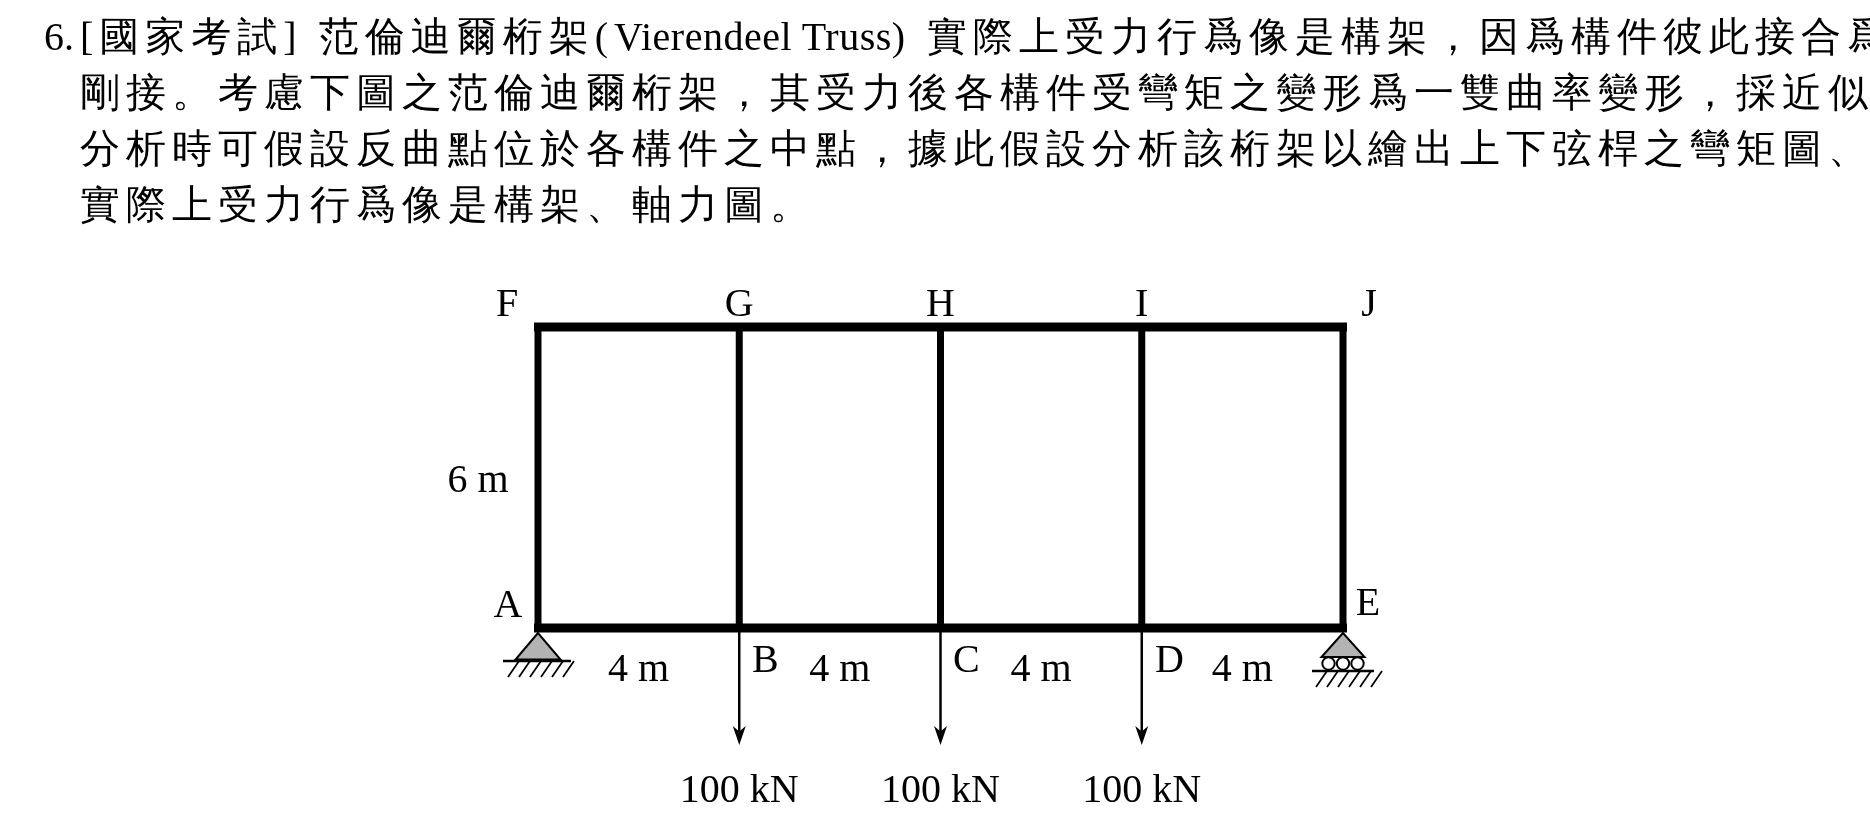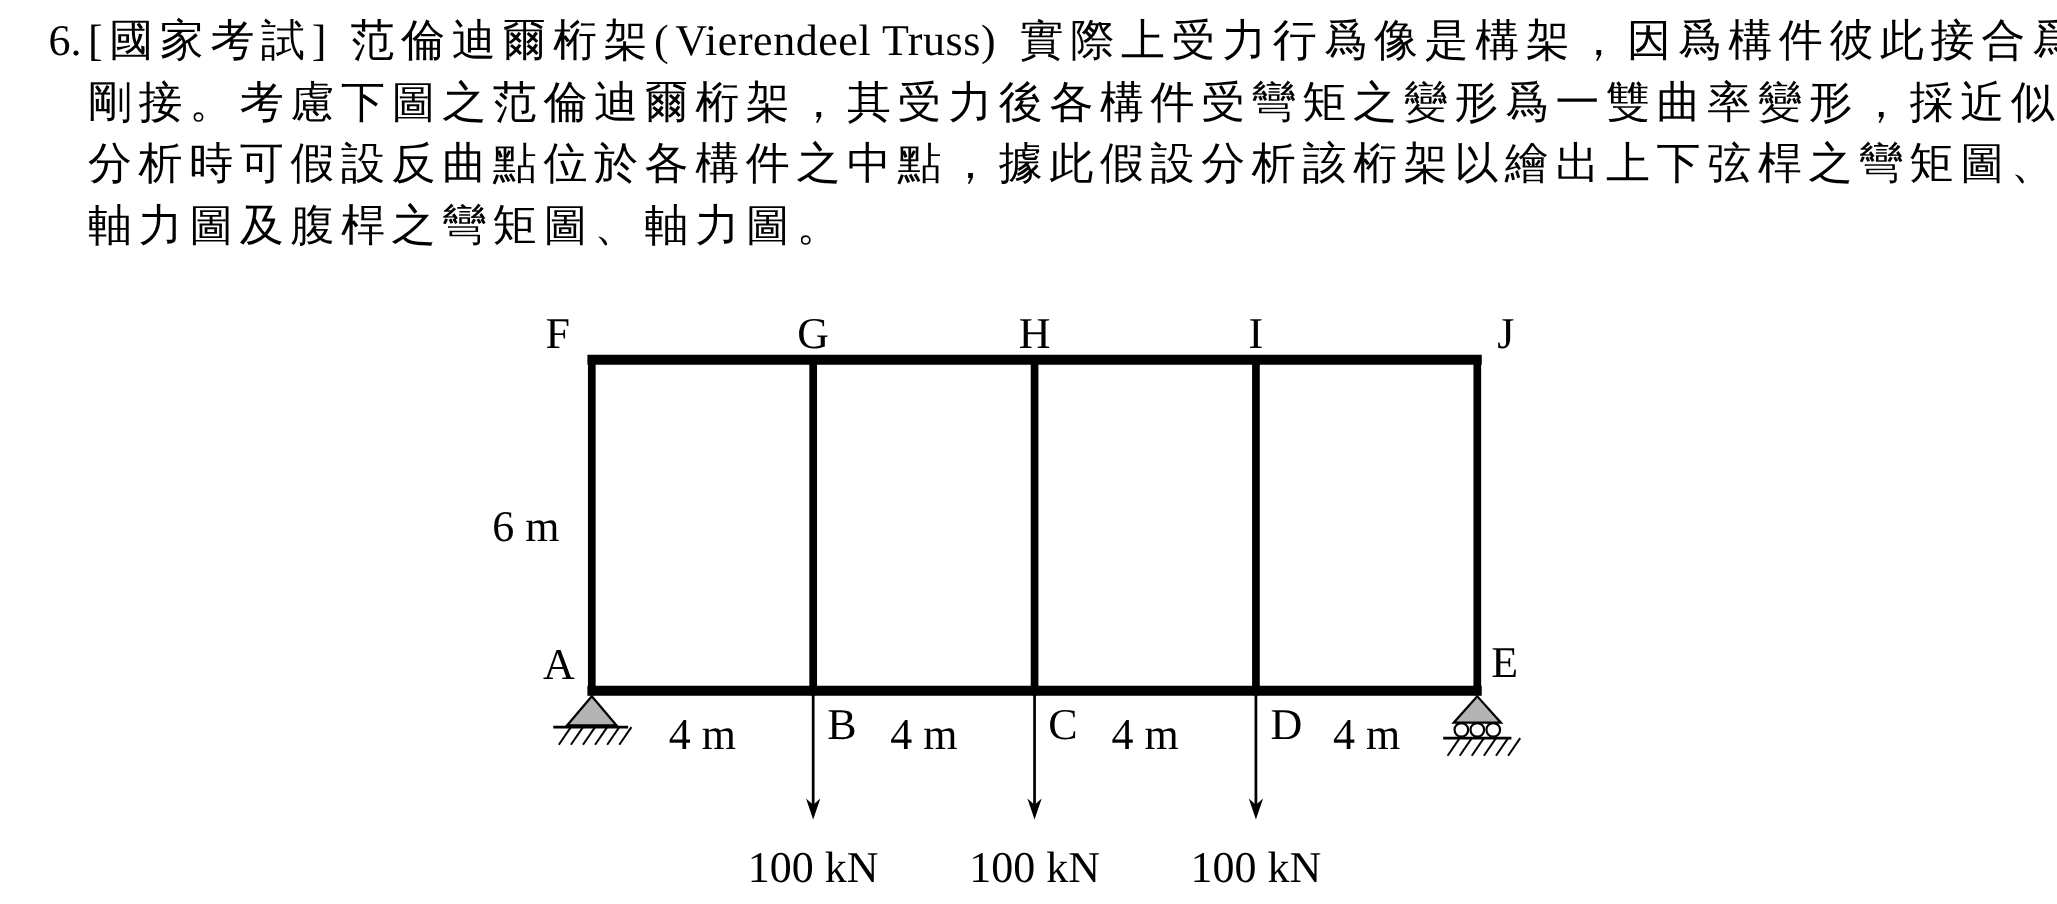--- a/index.html
+++ b/index.html
@@ -62,21 +62,21 @@
 </head>
 <body>
 
 <div class="page">
 
   <div class="problem-text">
     <div class="ptext-marker">6.</div>
     <div class="ptext-line line-1"><span>[國家考試] 范倫迪爾桁架(</span><span class="latin-seg">Vierendeel Truss</span><span>) 實際上受力行爲像是構架，因爲構件彼此接合爲</span></div>
     <div class="ptext-line line-2">剛接。考慮下圖之范倫迪爾桁架，其受力後各構件受彎矩之變形爲一雙曲率變形，採近似</div>
     <div class="ptext-line line-3">分析時可假設反曲點位於各構件之中點，據此假設分析該桁架以繪出上下弦桿之彎矩圖、</div>
-    <div class="ptext-line line-4">軸力圖及腹桿之彎矩圖、軸力圖。</div>
+    <div class="ptext-line line-4">實際上受力行爲像是構架、軸力圖。</div>
   </div>
 
   <div class="diagram-wrap">
     <svg width="1870" height="592" viewBox="0 0 1870 592" xmlns="http://www.w3.org/2000/svg">
 
       <line x1="534" y1="97" x2="1347" y2="97" stroke="#000000" stroke-width="9"></line>
       <line x1="534" y1="398" x2="1347" y2="398" stroke="#000000" stroke-width="9"></line>
 
       <line x1="538" y1="93" x2="538" y2="402" stroke="#000000" stroke-width="7"></line>
       <line x1="739.25" y1="93" x2="739.25" y2="402" stroke="#000000" stroke-width="7"></line>

